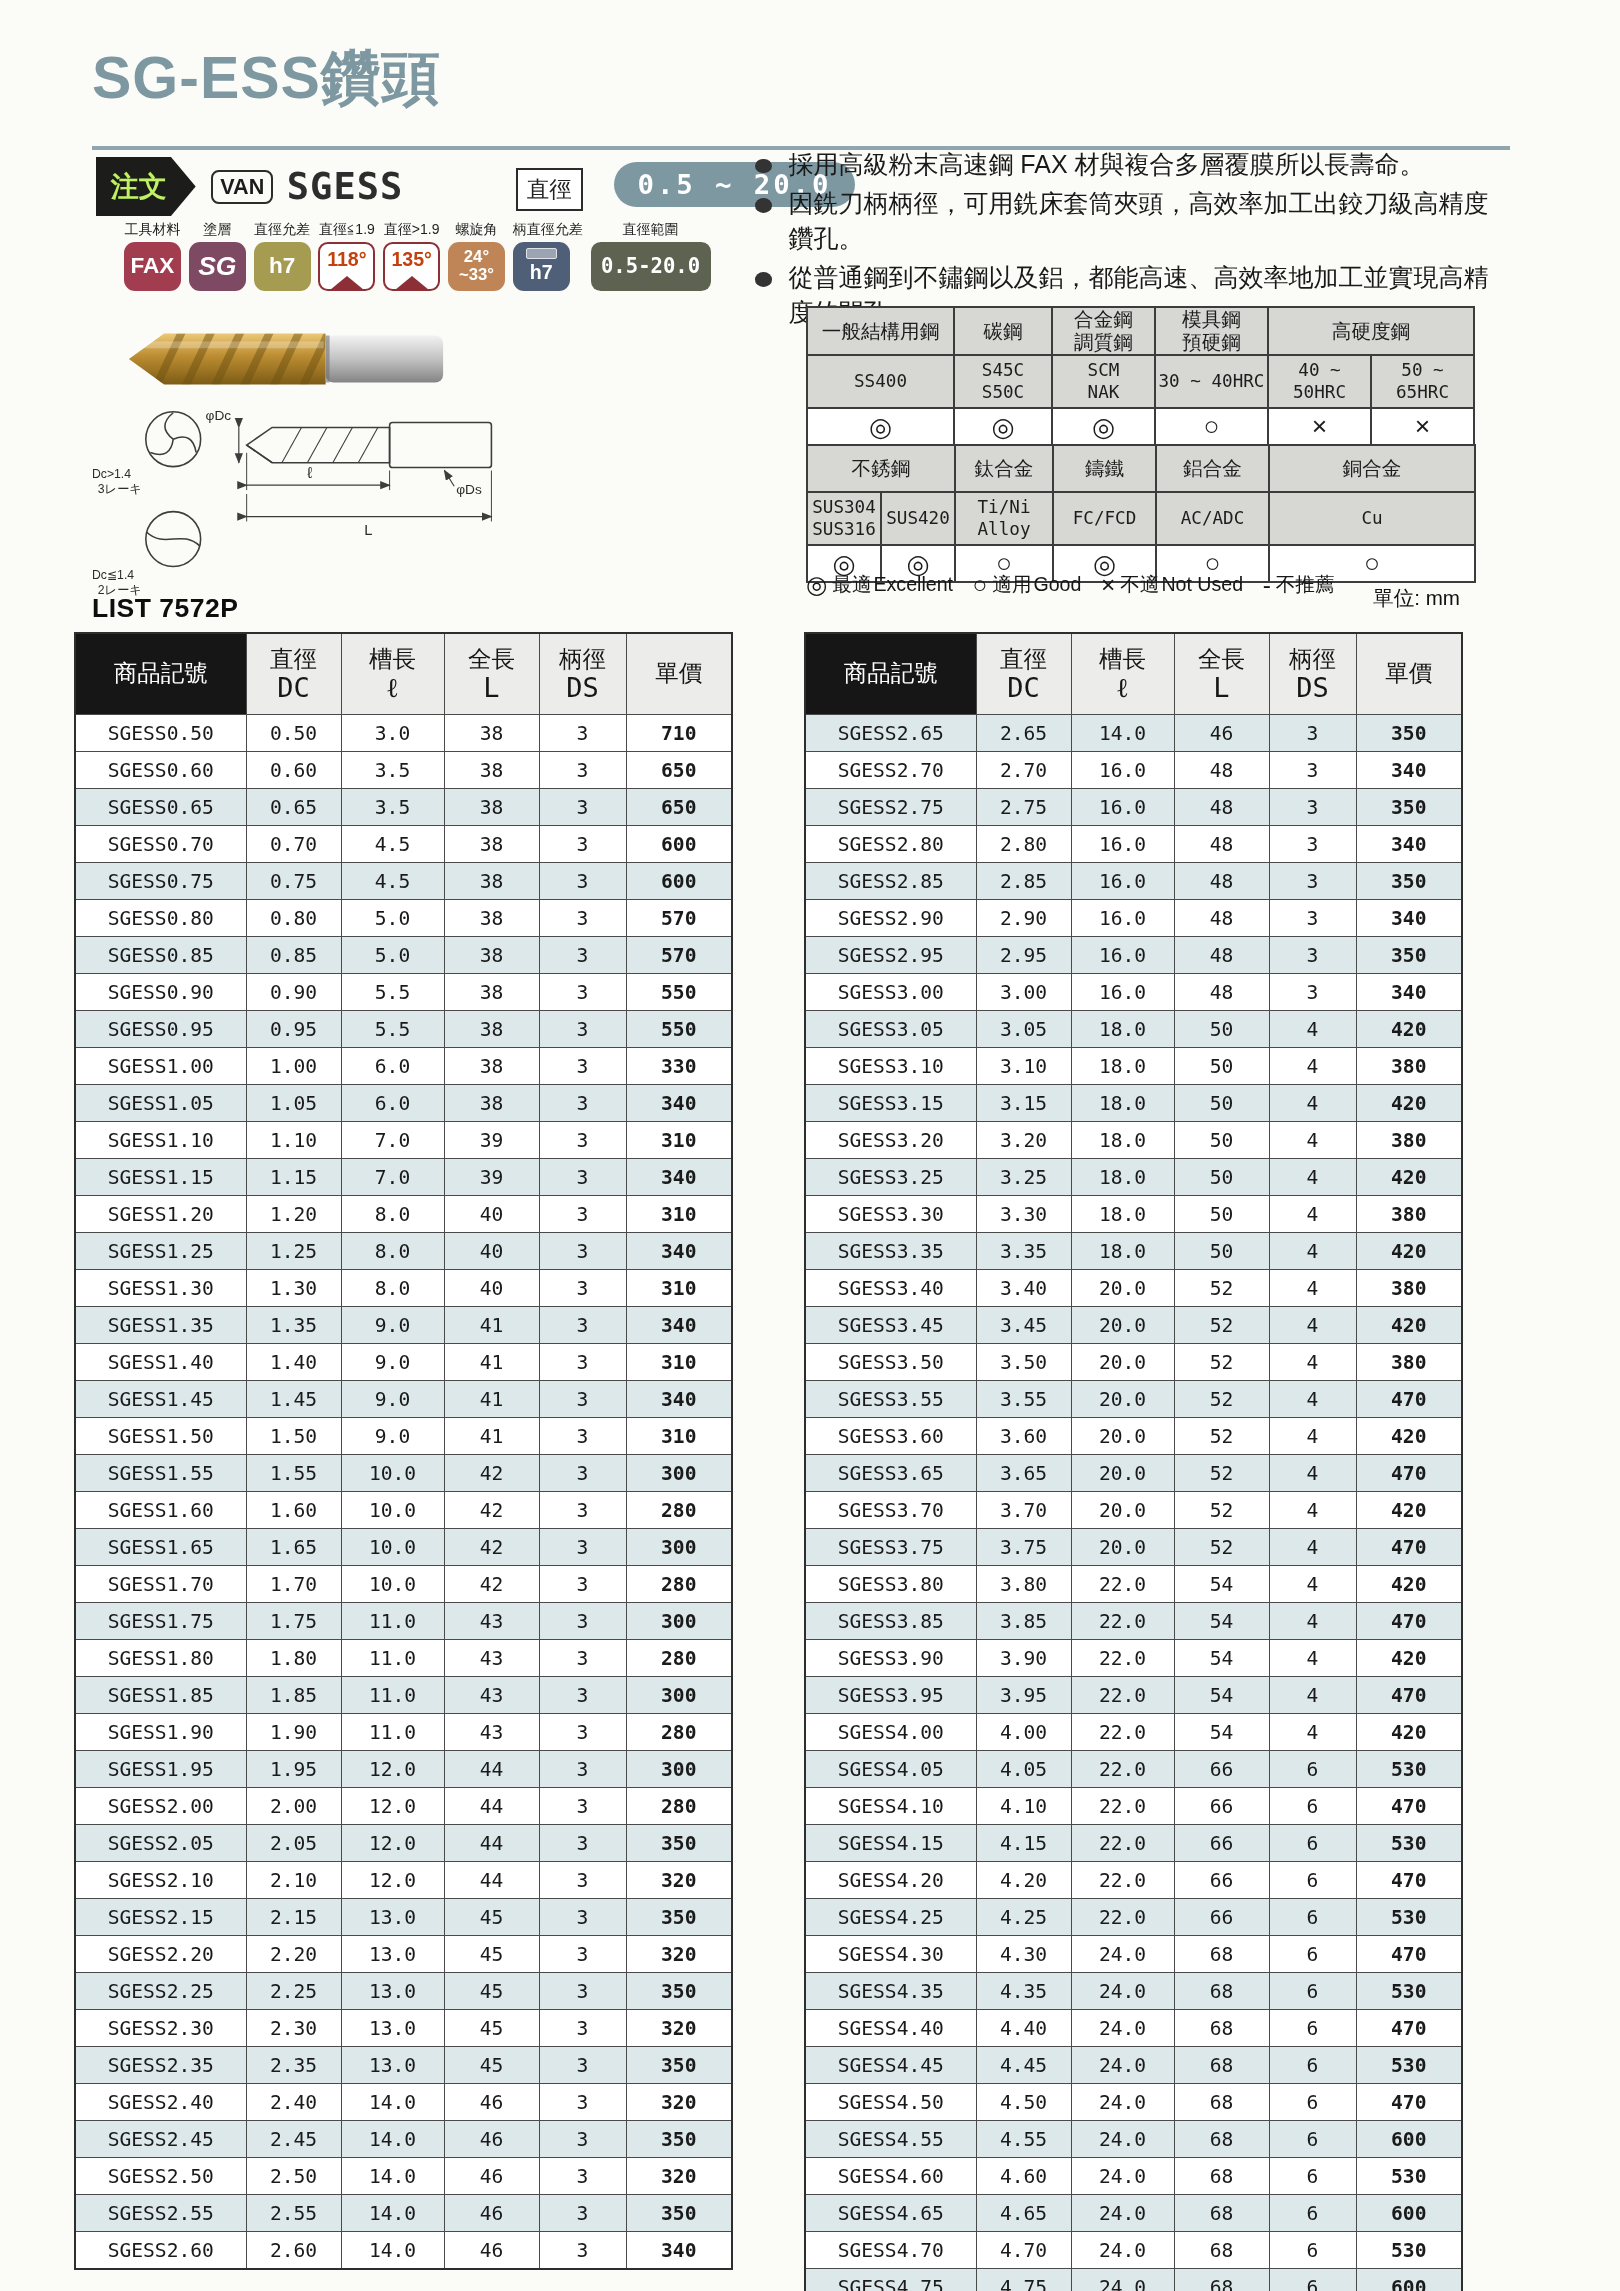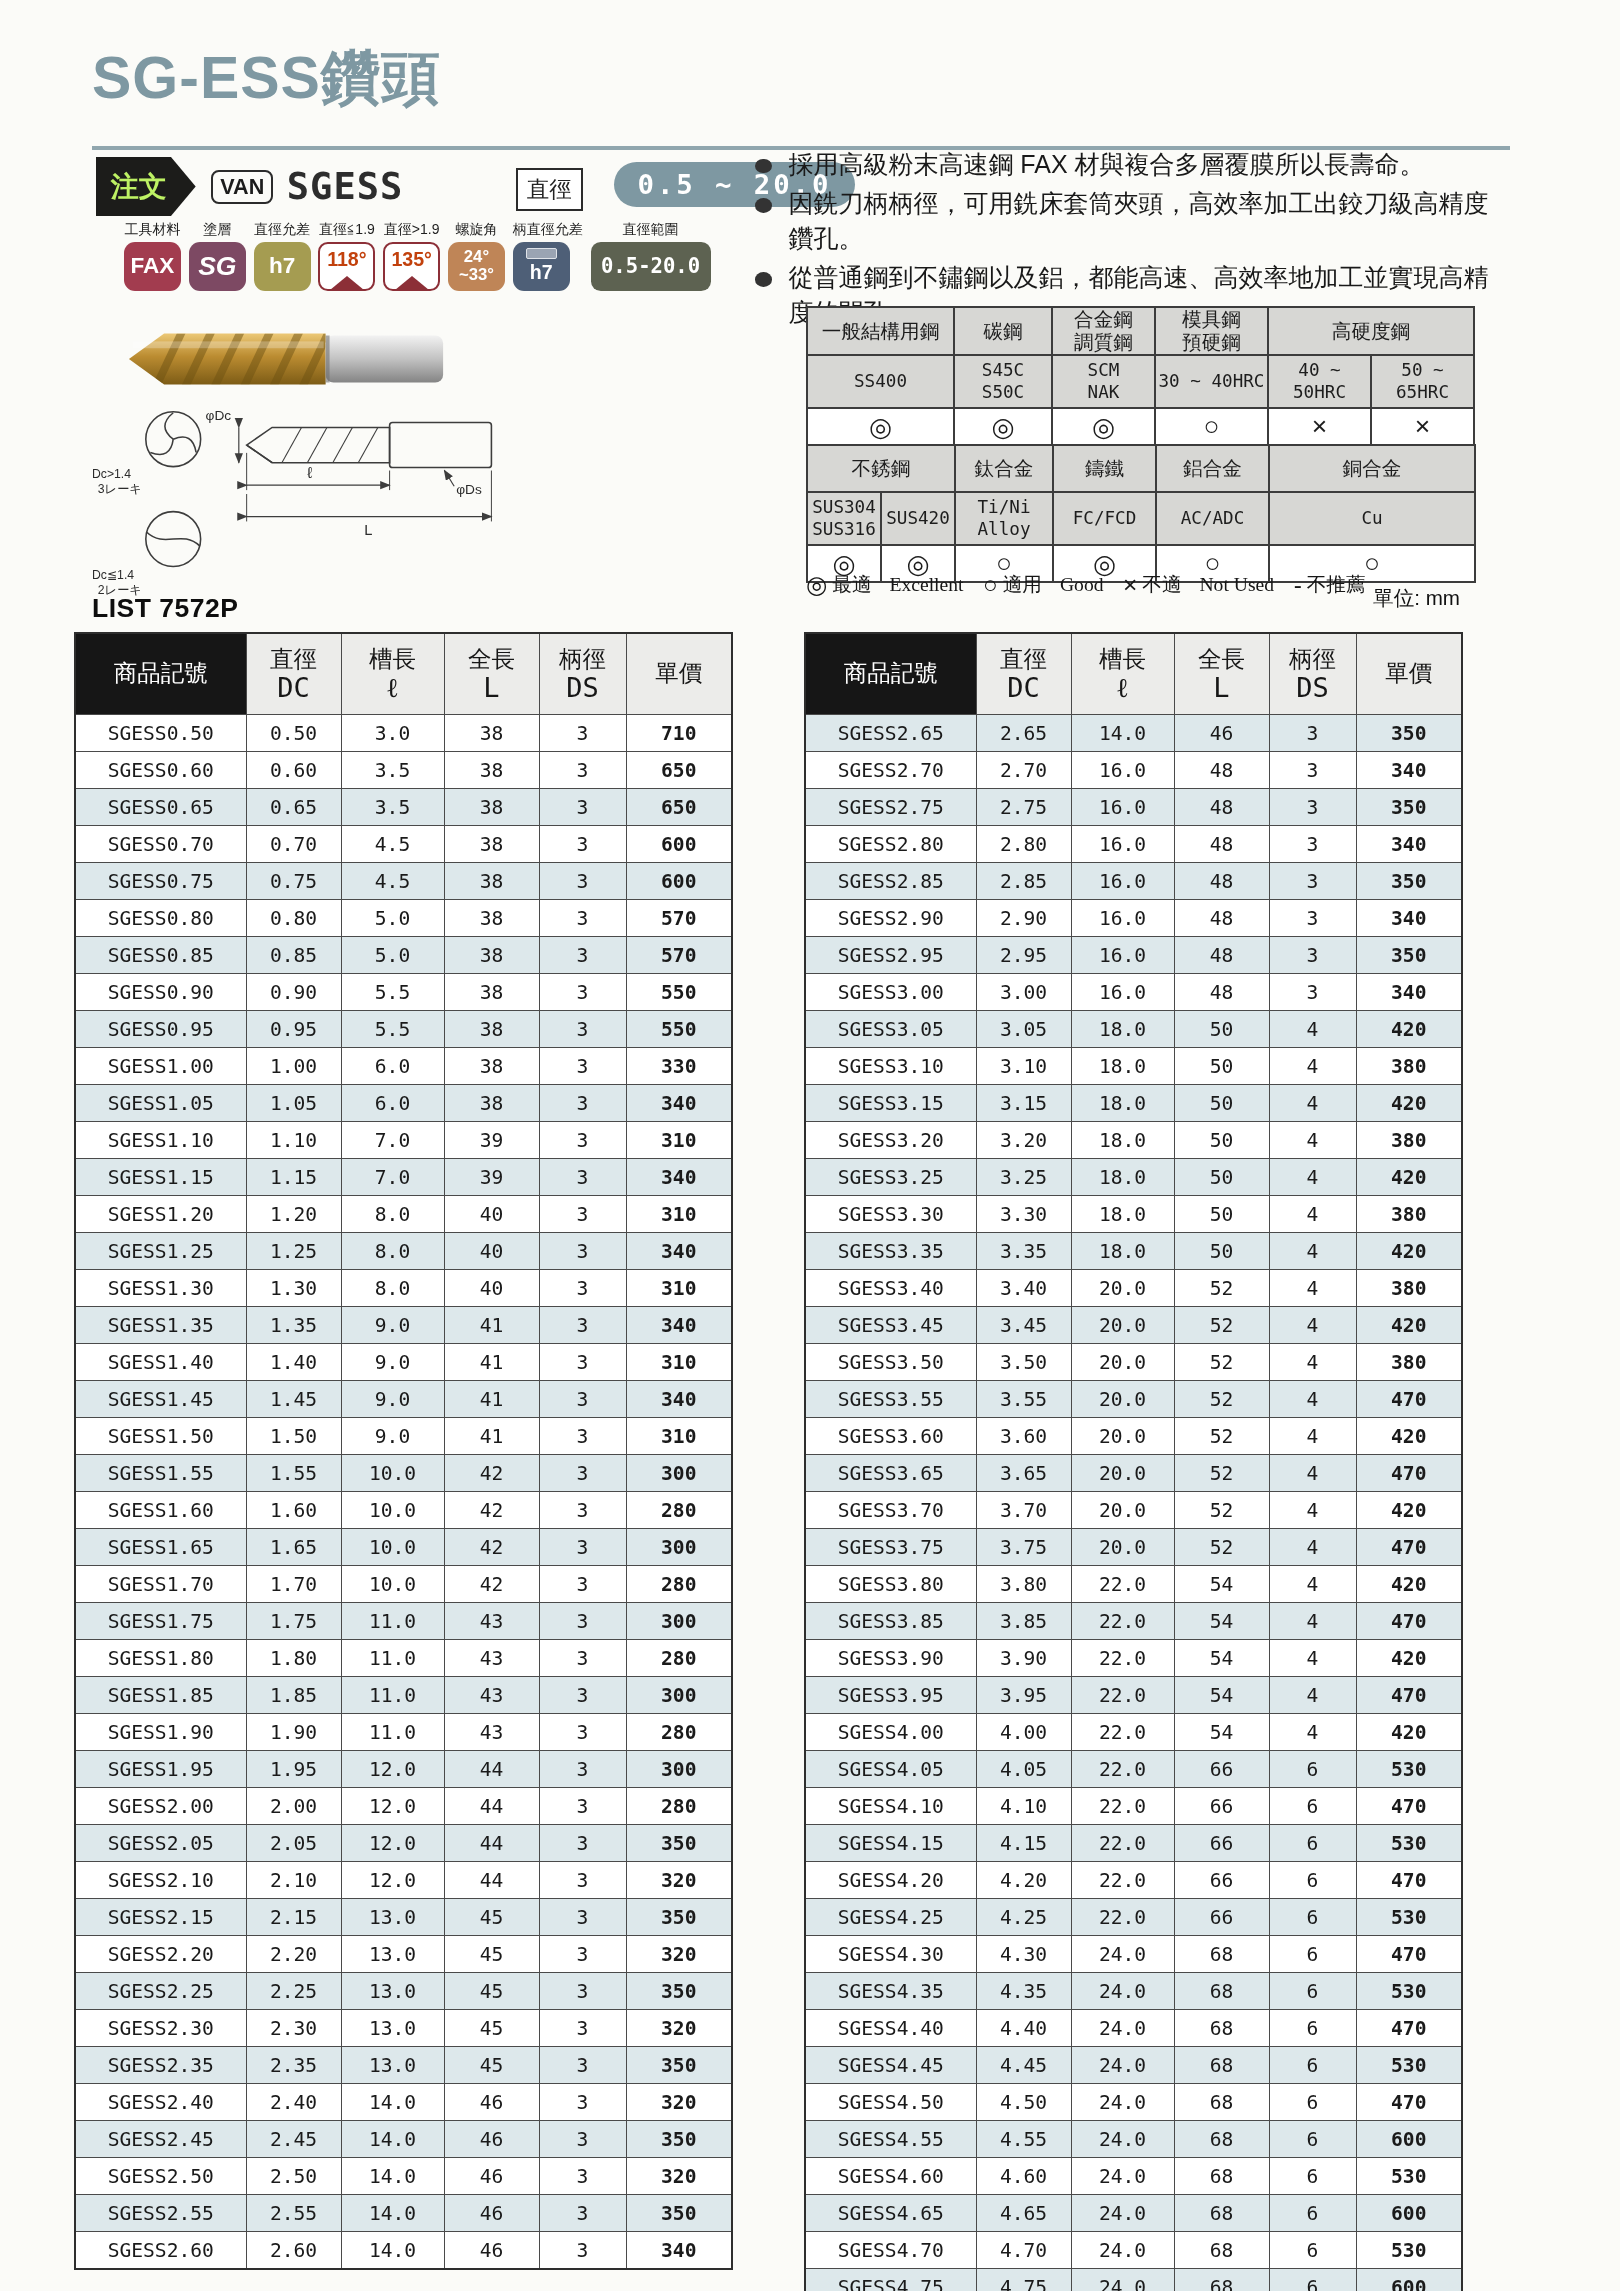--- a/index.html
+++ b/index.html
@@ -57,21 +57,21 @@
   table.mat{border-collapse:collapse;width:100%;table-layout:fixed;}
   table.mat th,table.mat td{border:2px solid #3c3c3c;text-align:center;padding:0;color:#1d1d1d;}
   .mat-head{background:#d7d7d4;font-size:19.6px;font-weight:500;height:45px;white-space:pre-line;line-height:1.18;}
   .mat-name{background:#d7d7d4;font-size:17.6px;height:51px;white-space:pre-line;line-height:1.25;
             font-family:"DejaVu Sans Mono",monospace;}
   .mat-rating{background:#fff;font-size:26.5px;height:35px;}
 
   .legend{position:absolute;left:806px;top:570px;display:flex;gap:19.6px;align-items:center;font-size:19.6px;color:#161616;}
   .legend-item{display:flex;align-items:center;}
   .legend-sym{font-size:24.5px;margin-right:4.9px;}
-  .legend-en{margin-left:18px;font-family:Liberation Serif, serif;}
+  .legend-en{margin-left:2px;}
 
   
   .list-label{position:absolute;left:92px;top:593px;font-size:26.5px;font-weight:800;color:#0e0e0e;letter-spacing:0.5px;}
   .unit-label{position:absolute;right:160px;top:584px;font-size:20.6px;color:#111;}
 
   
   table.price{border-collapse:collapse;table-layout:fixed;width:657px;background:#fff;
               border:2px solid #2e2e2e;position:absolute;top:632px;}
   #table-left{left:74px;}
   #table-right{left:804px;}

